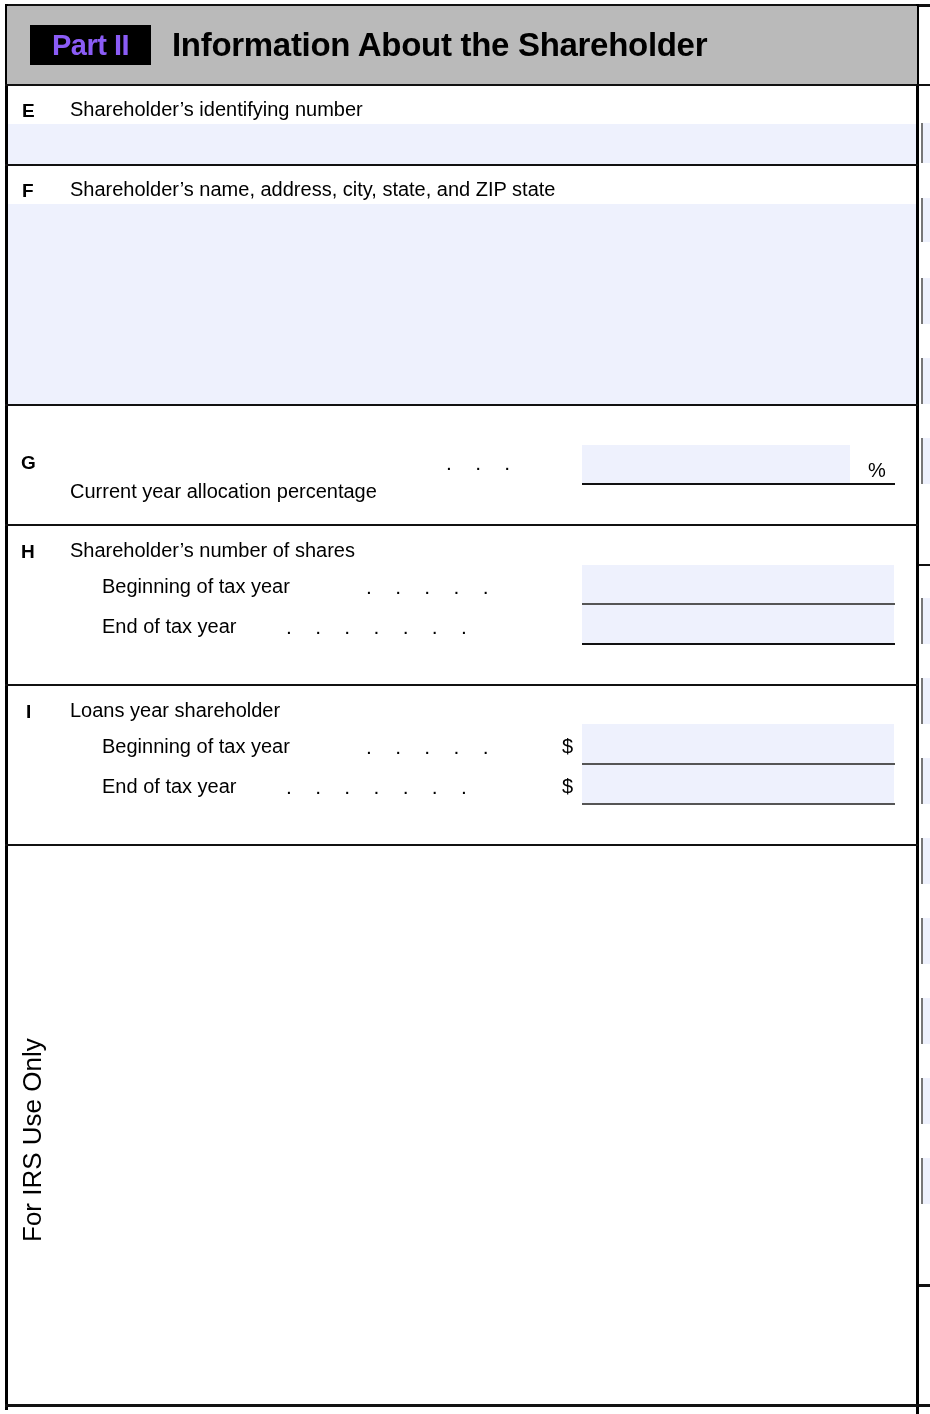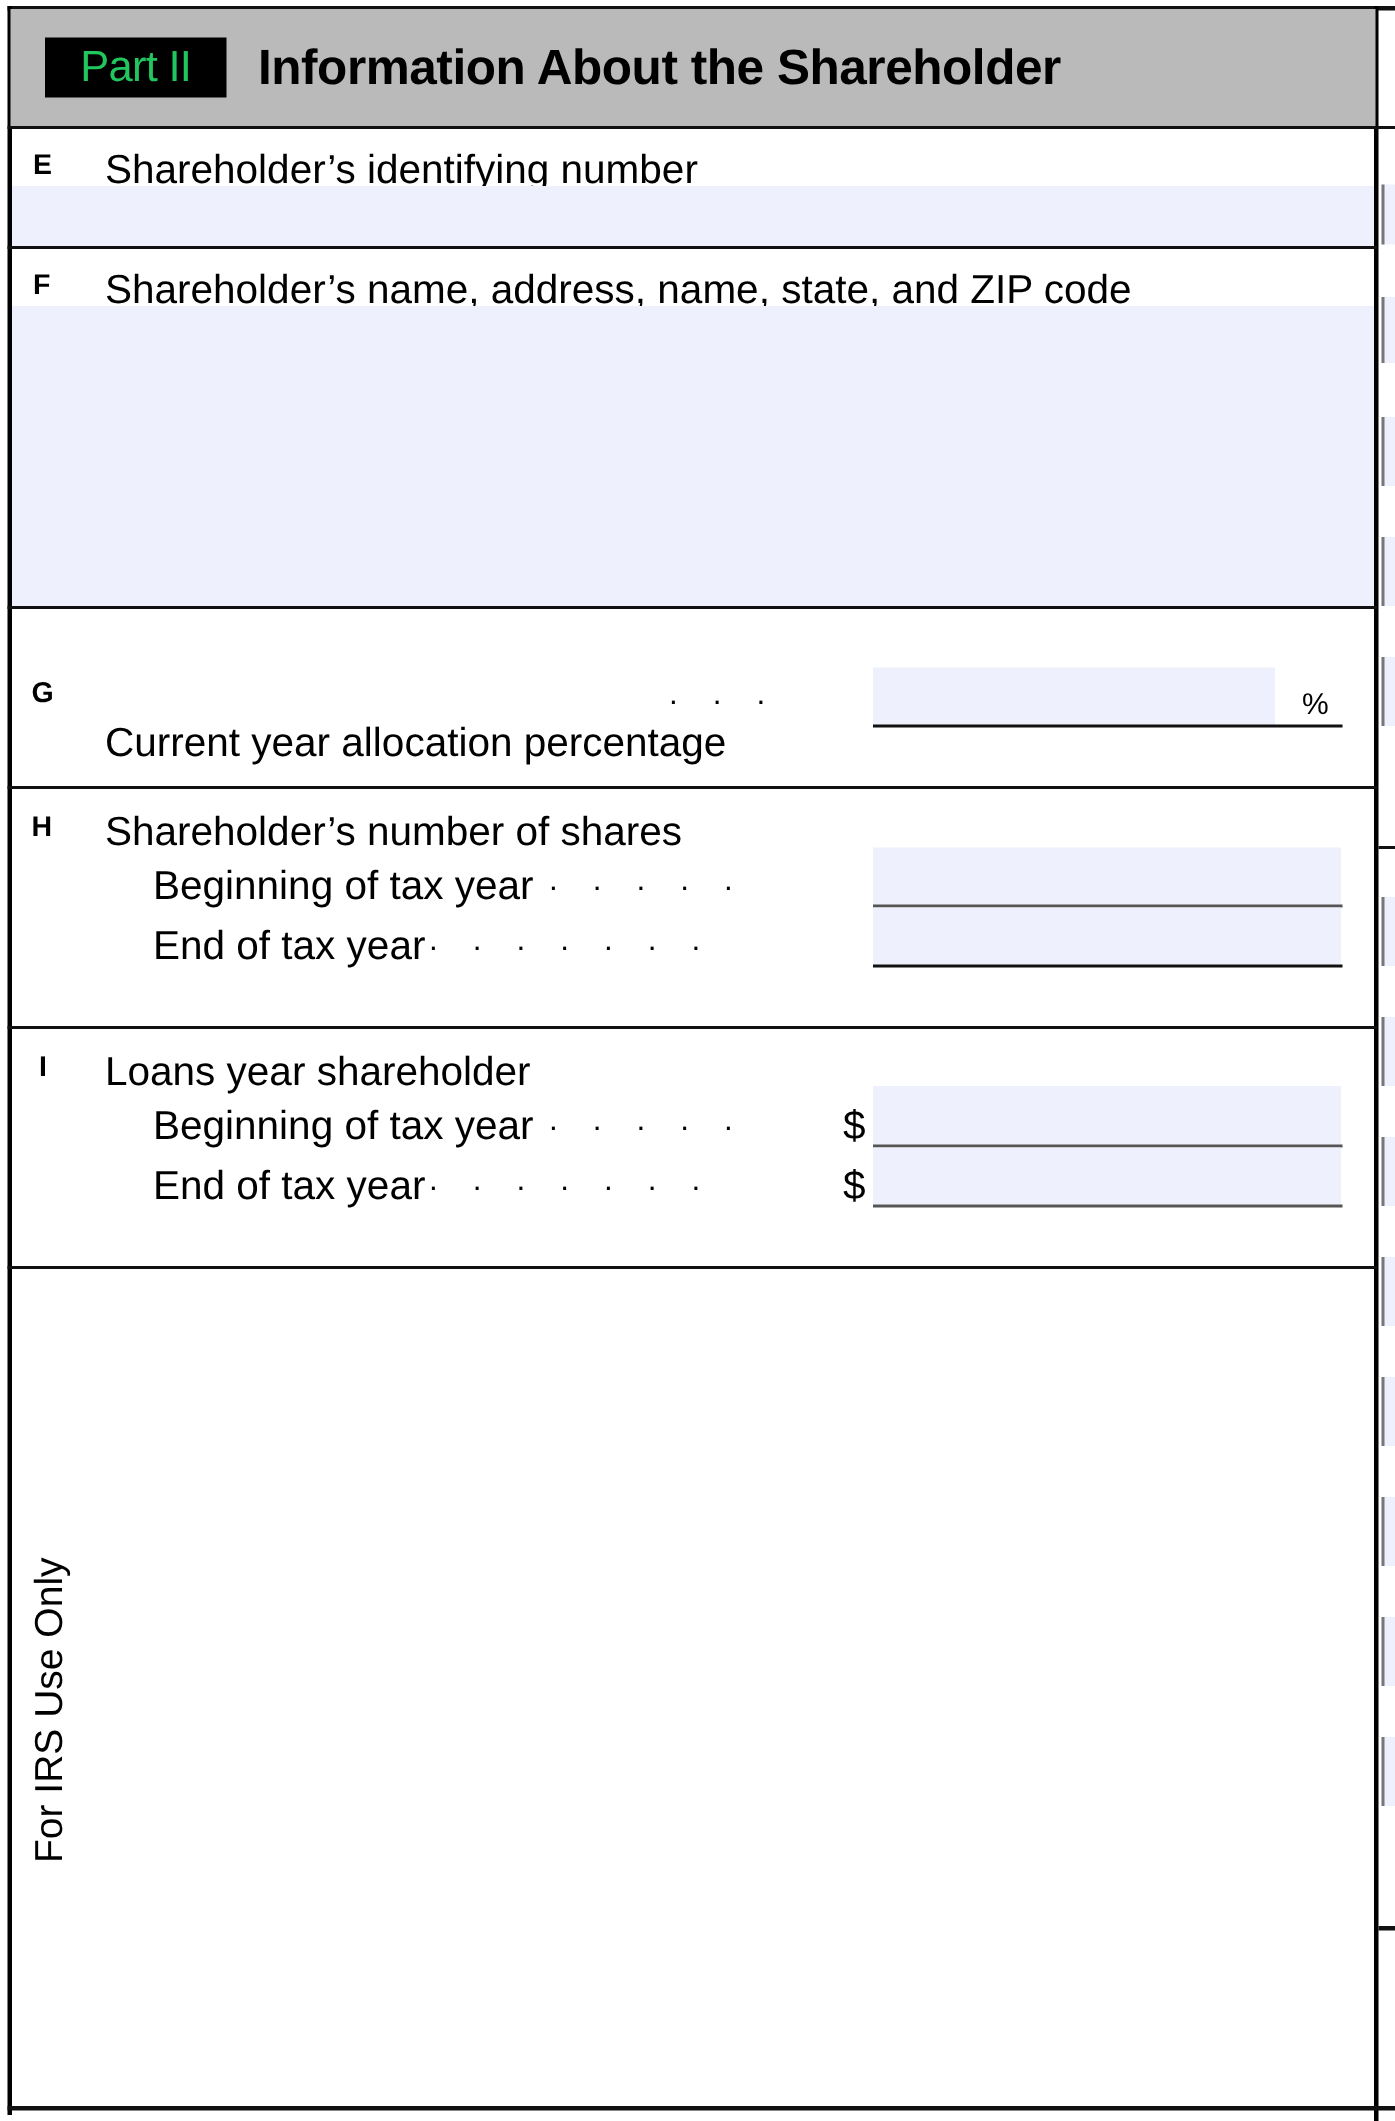--- a/index.html
+++ b/index.html
@@ -2,25 +2,25 @@
 <html><head>
 <meta charset="utf-8">
 <style>
   html, body { margin:0; padding:0; background:#fff; }
   body { width:930px; height:1414px; position:relative; overflow:hidden;
          font-family:"Liberation Sans", sans-serif; color:#000; }
   .abs { position:absolute; }
   .hline { position:absolute; background:#111; height:2px; }
   .vline { position:absolute; background:#000; width:3px; }
   .header { left:7px; top:6px; width:910px; height:78px; background:#bababa; }
-  .part-badge { left:30px; top:25px; width:121px; height:40px; background:#000; color:#22c55e;
-                font-weight:normal; font-size:29px; line-height:40px; text-align:center; letter-spacing:-0.5px; }
+  .part-badge { left:30px; top:25px; width:121px; height:40px; background:#000; color:#8b5cf6;
+                font-weight:bold; font-size:29px; line-height:40px; text-align:center; letter-spacing:-0.5px; }
   .part-title { left:172px; top:25px; font-weight:bold; font-size:33px; line-height:40px; letter-spacing:-0.3px; }
   .letter { font-weight:bold; font-size:19px; }
-  .label { font-size:27px; }
+  .label { font-size:20px; }
   .field { background:#eef1fd; border:none; outline:none; padding:0; margin:0; font-family:"Liberation Sans", sans-serif; font-size:18px; }
   .uline { position:absolute; height:2px; background:#111; }
   .uline.grey { background:#555; }
   .dots { font-size:21px; letter-spacing:0; white-space:pre; }
   .side-stub { position:absolute; left:921px; width:9px; background:#eef1fd; border-left:2px solid #777; }
   .vertical { transform:rotate(-90deg); transform-origin:left top; white-space:nowrap; font-size:26px; }
 </style>
 </head>
 <body>
 
@@ -33,21 +33,21 @@
 <div class="abs part-badge">Part II</div>
 <div class="abs part-title">Information About the Shareholder</div>
 <div class="hline" style="left:5px; top:84px; width:925px;"></div>
 
 <div class="abs letter" style="left:22px; top:100px;">E</div>
 <div class="abs label" style="left:70px; top:98px;">Shareholder’s identifying number</div>
 <input class="abs field" type="text" style="left: 8px; top: 124px; width: 908px; height: 40px;" value="">
 <div class="hline" style="left:5px; top:164px; width:913px;"></div>
 
 <div class="abs letter" style="left:22px; top:180px;">F</div>
-<div class="abs label" style="left:70px; top:178px;">Shareholder’s name, address, name, state, and ZIP code</div>
+<div class="abs label" style="left:70px; top:178px;">Shareholder’s name, address, city, state, and ZIP state</div>
 <textarea class="abs field" style="left: 8px; top: 204px; width: 908px; height: 200px; resize: none;"></textarea>
 <div class="hline" style="left:5px; top:404px; width:913px;"></div>
 
 <div class="abs letter" style="left:21px; top:452px;">G</div>
 <div class="abs label" style="left:70px; top:451px;margin-top:29px;">Current year allocation percentage</div>
 <div class="abs dots" style="left:446px; top:451px;">.    .    .</div>
 <input class="abs field" type="text" style="left: 582px; top: 445px; width: 268px; height: 39px;" value="">
 <div class="abs label" style="left:868px; top:459px; font-size:20px;">%</div>
 <div class="uline" style="left:582px; top:483px; width:313px;"></div>
 <div class="hline" style="left:5px; top:524px; width:913px;"></div>

